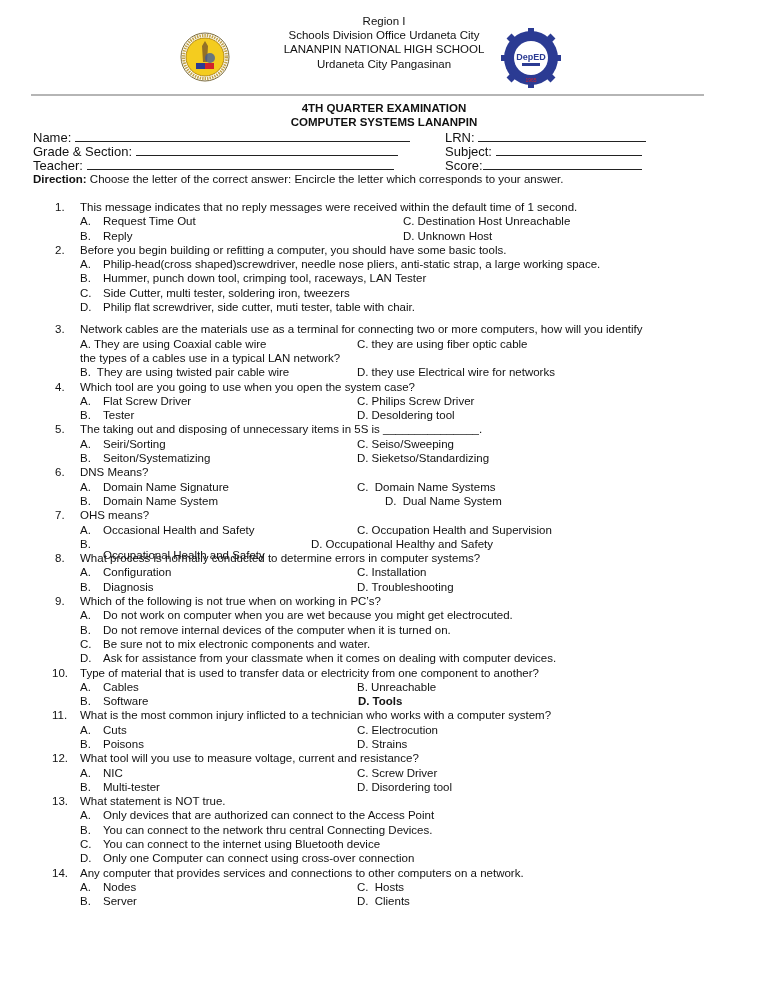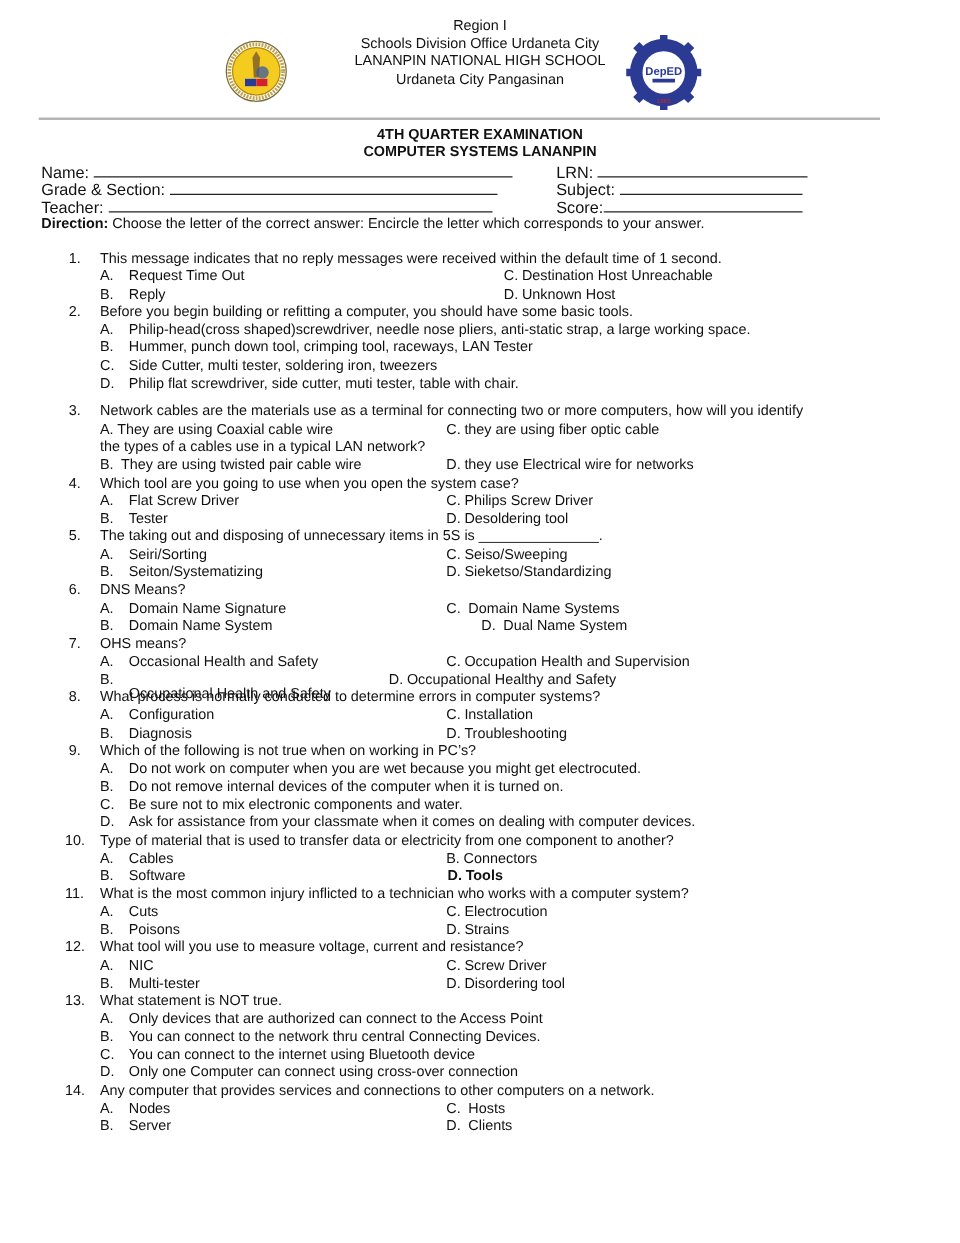--- a/index.html
+++ b/index.html
@@ -233,21 +233,21 @@
         <div class="opt" style="left: 80px;"><span>D.</span><span style="position: absolute; left: 23px;">Ask for assistance from your classmate when it comes on dealing with computer devices.</span></div>
       </div>
     </div>
     <div>
       <div class="row">
         <span class="num" style="left: 52px;">10.</span>
         <span class="qtext">Type of material that is used to transfer data or electricity from one component to another?</span>
       </div>
       <div class="row">
         <div class="opt" style="left: 80px;"><span>A.</span><span style="position: absolute; left: 23px;">Cables</span></div>
-        <div class="opt" style="left: 357px;"><span>B.</span><span style="margin-left: 3px;">Connectors</span></div>
+        <div class="opt" style="left: 357px;"><span>B.</span><span style="margin-left: 3px;">Unreachable</span></div>
       </div>
       <div class="row">
         <div class="opt" style="left: 80px;"><span>B.</span><span style="position: absolute; left: 23px;">Software</span></div>
         <div class="opt" style="left: 358px; font-weight: bold;"><span>D.</span><span style="margin-left: 3px;">Tools</span></div>
       </div>
     </div>
     <div>
       <div class="row">
         <span class="num" style="left: 52px;">11.</span>
         <span class="qtext">What is the most common injury inflicted to a technician who works  with a computer system?</span>

